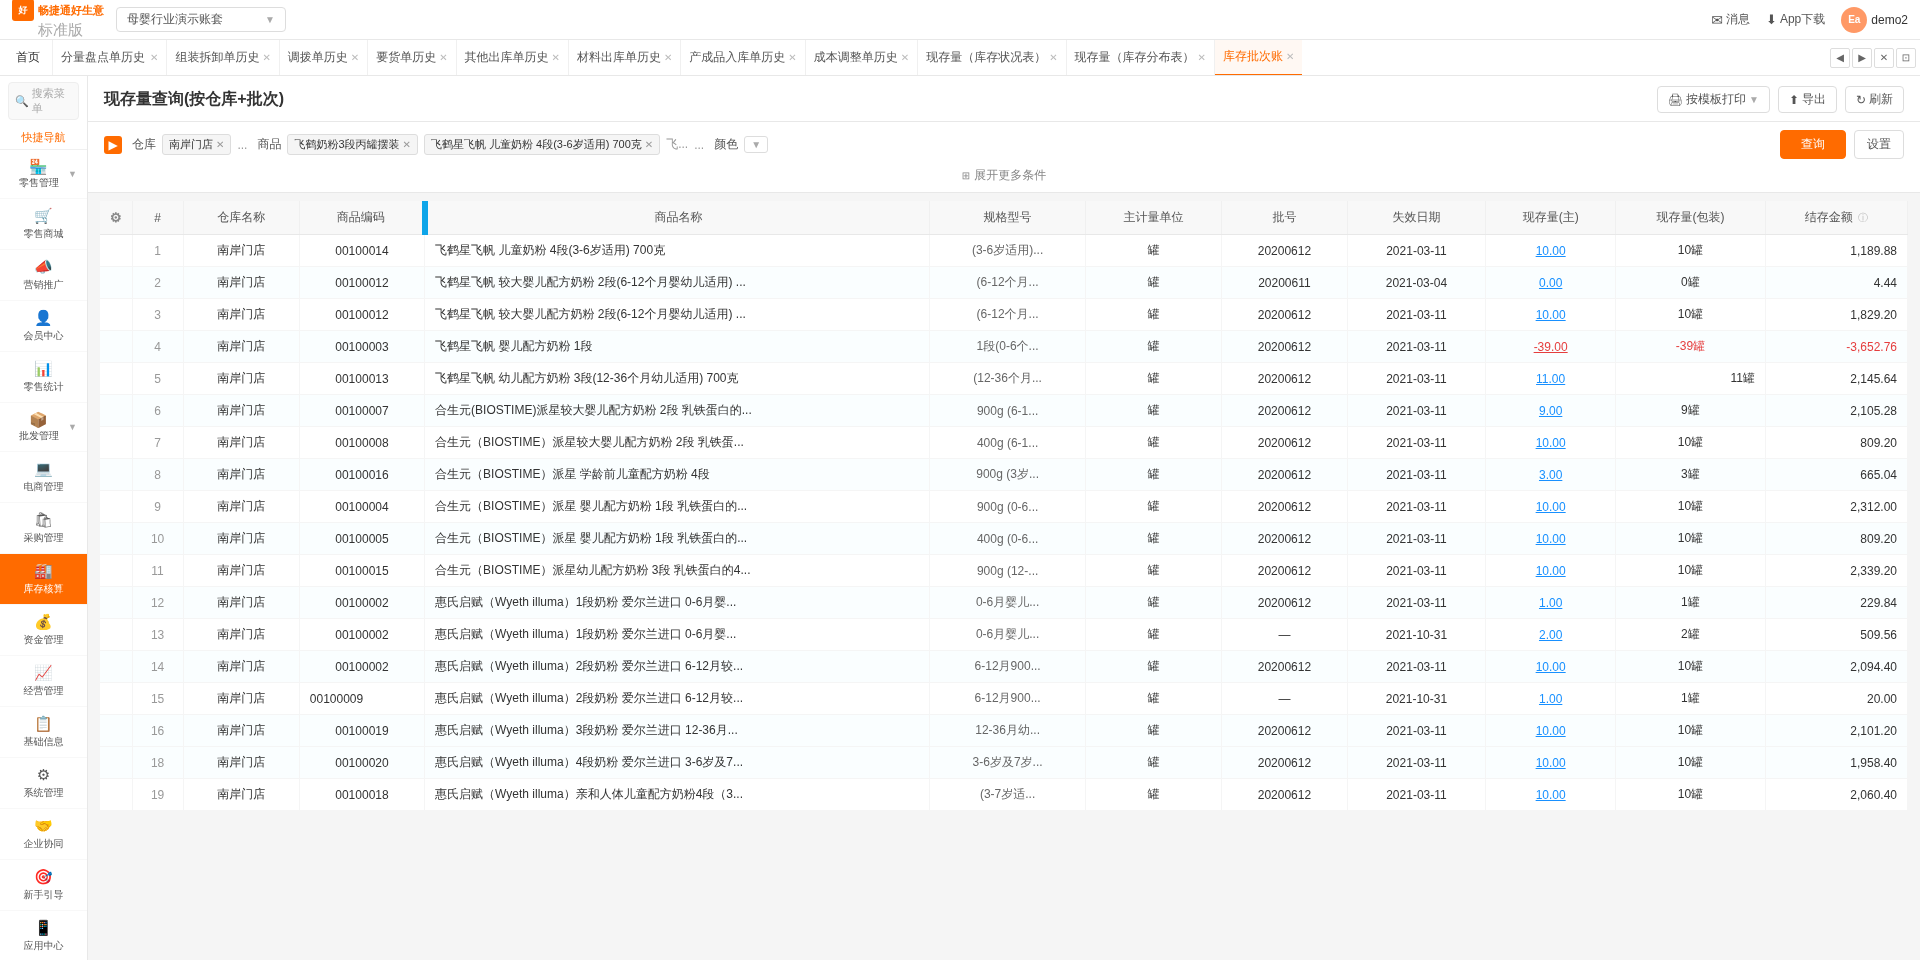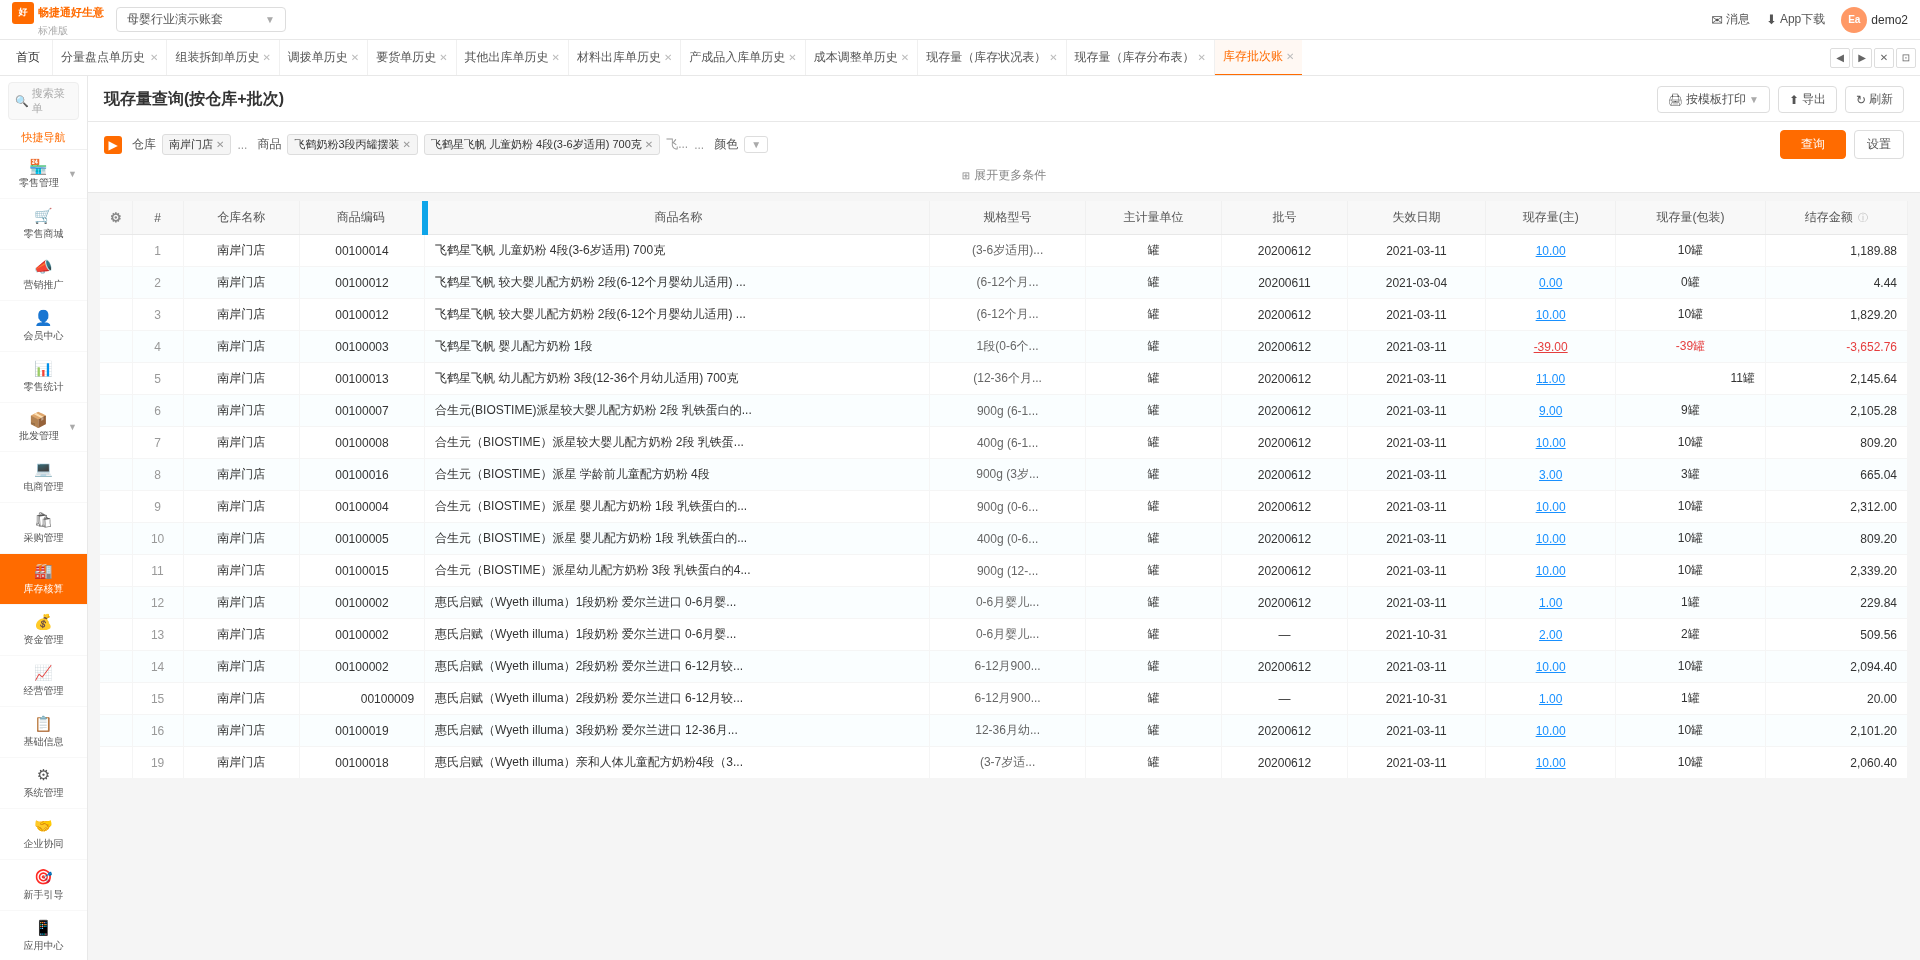--- a/index.html
+++ b/index.html
@@ -12,21 +12,21 @@
   </style>
 </head>
 <body>
 
 <div style="display:flex; align-items:center; height:40px; background:#fff; border-bottom:1px solid #e8e8e8; padding:0 12px; gap:12px;">
   <div style="display:flex; flex-direction:column; min-width:70px;">
     <div style="display:flex; align-items:center; gap:4px;">
       <div style="width:22px; height:22px; background:#ff6b00; border-radius:3px; display:flex; align-items:center; justify-content:center; color:#fff; font-size:9px; font-weight:bold;">好</div>
       <span style="font-size:11px; font-weight:bold; color:#ff6b00;">畅捷通好生意</span>
     </div>
-    <span style="font-size:10px; color:#aaa; margin-left:26px;">标准版</span>
+    <span style="font-size:15px; color:#aaa; margin-left:26px;">标准版</span>
   </div>
 
   <div style="display:flex; align-items:center; gap:4px; border:1px solid #ddd; border-radius:4px; padding:3px 10px; cursor:pointer; color:#555; font-size:12px; min-width:170px;">
     <span>母婴行业演示账套</span>
     <span style="margin-left:auto; color:#aaa; font-size:10px;">▼</span>
   </div>
 
   <div style="margin-left:auto; display:flex; align-items:center; gap:16px;">
     <div style="display:flex; align-items:center; gap:3px; color:#555; font-size:12px; cursor:pointer;">
       <span style="font-size:14px;">✉</span>
@@ -478,21 +478,21 @@
     <td style="padding:7px 10px; border-bottom:1px solid #f5f5f5; border-right:1px solid #f5f5f5; text-align:center;">20200612</td>
     <td style="padding:7px 10px; border-bottom:1px solid #f5f5f5; border-right:1px solid #f5f5f5; text-align:center;">2021-03-11</td>
     <td style="padding:7px 10px; border-bottom:1px solid #f5f5f5; border-right:1px solid #f5f5f5; text-align:center;  text-decoration:underline; cursor:pointer; color:#1890ff;">10.00</td>
     <td style="padding:7px 10px; border-bottom:1px solid #f5f5f5; border-right:1px solid #f5f5f5; text-align:center; ">10罐</td>
     <td style="padding:7px 10px; border-bottom:1px solid #f5f5f5; border-right:1px solid #f5f5f5; text-align:right; ">2,094.40</td>
   </tr>
             <tr style="">
     <td style="padding:7px 6px; border-bottom:1px solid #f5f5f5; border-right:1px solid #f5f5f5; text-align:center;"></td>
     <td style="padding:7px 8px; border-bottom:1px solid #f5f5f5; border-right:1px solid #f5f5f5; text-align:center; color:#999;">15</td>
     <td style="padding:7px 10px; border-bottom:1px solid #f5f5f5; border-right:1px solid #f5f5f5; text-align:center; white-space:nowrap;">南岸门店</td>
-    <td style="padding:7px 10px; border-bottom:1px solid #f5f5f5; border-right:1px solid #f5f5f5; text-align:right; white-space:nowrap;">00100009</td>
+    <td style="padding:7px 10px; border-bottom:1px solid #f5f5f5; border-right:1px solid #f5f5f5; text-align:left; white-space:nowrap;">00100009</td>
     <td style="padding:7px 10px; border-bottom:1px solid #f5f5f5; border-right:1px solid #f5f5f5; text-align:left; max-width:300px; overflow:hidden; text-overflow:ellipsis; white-space:nowrap;">惠氏启赋（Wyeth illuma）2段奶粉 爱尔兰进口 6-12月较...</td>
     <td style="padding:7px 10px; border-bottom:1px solid #f5f5f5; border-right:1px solid #f5f5f5; text-align:center; white-space:nowrap; color:#666;">6-12月900...</td>
     <td style="padding:7px 10px; border-bottom:1px solid #f5f5f5; border-right:1px solid #f5f5f5; text-align:center;">罐</td>
     <td style="padding:7px 10px; border-bottom:1px solid #f5f5f5; border-right:1px solid #f5f5f5; text-align:center;">—</td>
     <td style="padding:7px 10px; border-bottom:1px solid #f5f5f5; border-right:1px solid #f5f5f5; text-align:center;">2021-10-31</td>
     <td style="padding:7px 10px; border-bottom:1px solid #f5f5f5; border-right:1px solid #f5f5f5; text-align:center;  text-decoration:underline; cursor:pointer; color:#1890ff;">1.00</td>
     <td style="padding:7px 10px; border-bottom:1px solid #f5f5f5; border-right:1px solid #f5f5f5; text-align:center; ">1罐</td>
     <td style="padding:7px 10px; border-bottom:1px solid #f5f5f5; border-right:1px solid #f5f5f5; text-align:right; ">20.00</td>
   </tr>
             <tr style="background: rgb(250, 254, 255);">
@@ -502,20 +502,34 @@
     <td style="padding:7px 10px; border-bottom:1px solid #f5f5f5; border-right:1px solid #f5f5f5; text-align:center; white-space:nowrap;">00100019</td>
     <td style="padding:7px 10px; border-bottom:1px solid #f5f5f5; border-right:1px solid #f5f5f5; text-align:left; max-width:300px; overflow:hidden; text-overflow:ellipsis; white-space:nowrap;">惠氏启赋（Wyeth illuma）3段奶粉 爱尔兰进口 12-36月...</td>
     <td style="padding:7px 10px; border-bottom:1px solid #f5f5f5; border-right:1px solid #f5f5f5; text-align:center; white-space:nowrap; color:#666;">12-36月幼...</td>
     <td style="padding:7px 10px; border-bottom:1px solid #f5f5f5; border-right:1px solid #f5f5f5; text-align:center;">罐</td>
     <td style="padding:7px 10px; border-bottom:1px solid #f5f5f5; border-right:1px solid #f5f5f5; text-align:center;">20200612</td>
     <td style="padding:7px 10px; border-bottom:1px solid #f5f5f5; border-right:1px solid #f5f5f5; text-align:center;">2021-03-11</td>
     <td style="padding:7px 10px; border-bottom:1px solid #f5f5f5; border-right:1px solid #f5f5f5; text-align:center;  text-decoration:underline; cursor:pointer; color:#1890ff;">10.00</td>
     <td style="padding:7px 10px; border-bottom:1px solid #f5f5f5; border-right:1px solid #f5f5f5; text-align:center; ">10罐</td>
     <td style="padding:7px 10px; border-bottom:1px solid #f5f5f5; border-right:1px solid #f5f5f5; text-align:right; ">2,101.20</td>
   </tr>
+            <tr style="background: rgb(250, 254, 255);">
+    <td style="padding:7px 6px; border-bottom:1px solid #f5f5f5; border-right:1px solid #f5f5f5; text-align:center;"></td>
+    <td style="padding:7px 8px; border-bottom:1px solid #f5f5f5; border-right:1px solid #f5f5f5; text-align:center; color:#999;">18</td>
+    <td style="padding:7px 10px; border-bottom:1px solid #f5f5f5; border-right:1px solid #f5f5f5; text-align:center; white-space:nowrap;">南岸门店</td>
+    <td style="padding:7px 10px; border-bottom:1px solid #f5f5f5; border-right:1px solid #f5f5f5; text-align:center; white-space:nowrap;">00100020</td>
+    <td style="padding:7px 10px; border-bottom:1px solid #f5f5f5; border-right:1px solid #f5f5f5; text-align:left; max-width:300px; overflow:hidden; text-overflow:ellipsis; white-space:nowrap;">惠氏启赋（Wyeth illuma）4段奶粉 爱尔兰进口 3-6岁及7...</td>
+    <td style="padding:7px 10px; border-bottom:1px solid #f5f5f5; border-right:1px solid #f5f5f5; text-align:center; white-space:nowrap; color:#666;">3-6岁及7岁...</td>
+    <td style="padding:7px 10px; border-bottom:1px solid #f5f5f5; border-right:1px solid #f5f5f5; text-align:center;">罐</td>
+    <td style="padding:7px 10px; border-bottom:1px solid #f5f5f5; border-right:1px solid #f5f5f5; text-align:center;">20200612</td>
+    <td style="padding:7px 10px; border-bottom:1px solid #f5f5f5; border-right:1px solid #f5f5f5; text-align:center;">2021-03-11</td>
+    <td style="padding:7px 10px; border-bottom:1px solid #f5f5f5; border-right:1px solid #f5f5f5; text-align:center;  text-decoration:underline; cursor:pointer; color:#1890ff;">10.00</td>
+    <td style="padding:7px 10px; border-bottom:1px solid #f5f5f5; border-right:1px solid #f5f5f5; text-align:center; ">10罐</td>
+    <td style="padding:7px 10px; border-bottom:1px solid #f5f5f5; border-right:1px solid #f5f5f5; text-align:right; ">1,958.40</td>
+  </tr>
             <tr style="">
     <td style="padding:7px 6px; border-bottom:1px solid #f5f5f5; border-right:1px solid #f5f5f5; text-align:center;"></td>
     <td style="padding:7px 8px; border-bottom:1px solid #f5f5f5; border-right:1px solid #f5f5f5; text-align:center; color:#999;">19</td>
     <td style="padding:7px 10px; border-bottom:1px solid #f5f5f5; border-right:1px solid #f5f5f5; text-align:center; white-space:nowrap;">南岸门店</td>
     <td style="padding:7px 10px; border-bottom:1px solid #f5f5f5; border-right:1px solid #f5f5f5; text-align:center; white-space:nowrap;">00100018</td>
     <td style="padding:7px 10px; border-bottom:1px solid #f5f5f5; border-right:1px solid #f5f5f5; text-align:left; max-width:300px; overflow:hidden; text-overflow:ellipsis; white-space:nowrap;">惠氏启赋（Wyeth illuma）亲和人体儿童配方奶粉4段（3...</td>
     <td style="padding:7px 10px; border-bottom:1px solid #f5f5f5; border-right:1px solid #f5f5f5; text-align:center; white-space:nowrap; color:#666;">(3-7岁适...</td>
     <td style="padding:7px 10px; border-bottom:1px solid #f5f5f5; border-right:1px solid #f5f5f5; text-align:center;">罐</td>
     <td style="padding:7px 10px; border-bottom:1px solid #f5f5f5; border-right:1px solid #f5f5f5; text-align:center;">20200612</td>
     <td style="padding:7px 10px; border-bottom:1px solid #f5f5f5; border-right:1px solid #f5f5f5; text-align:center;">2021-03-11</td>

